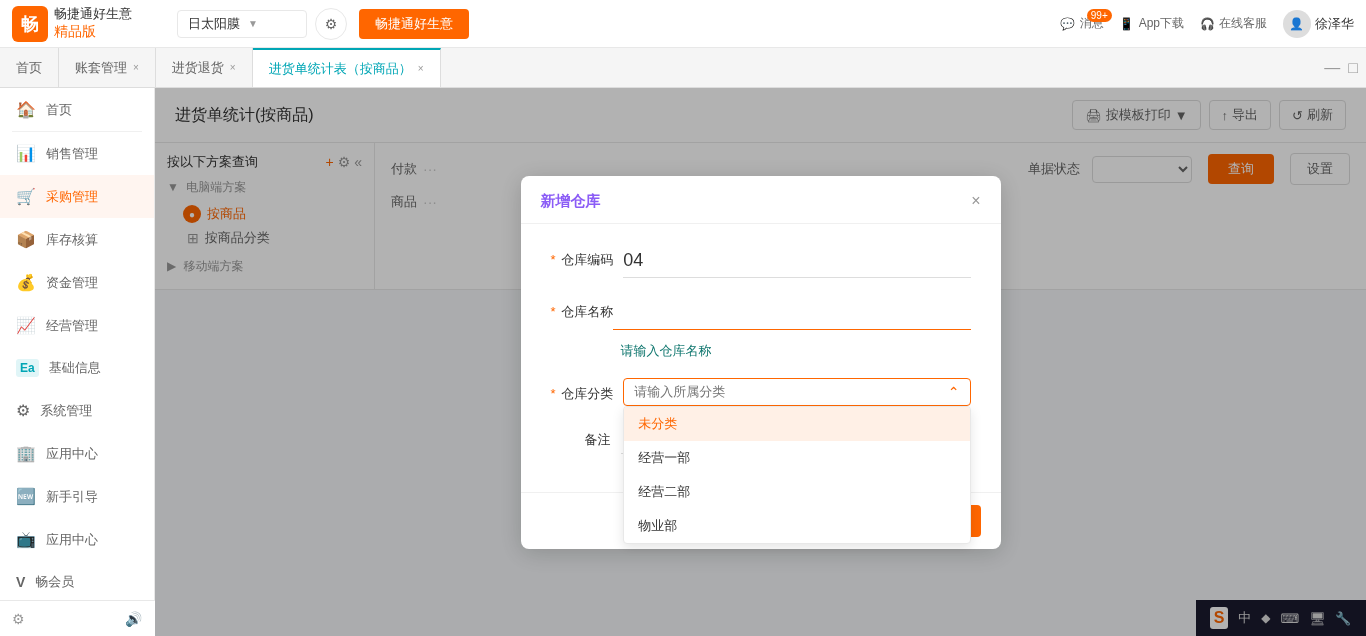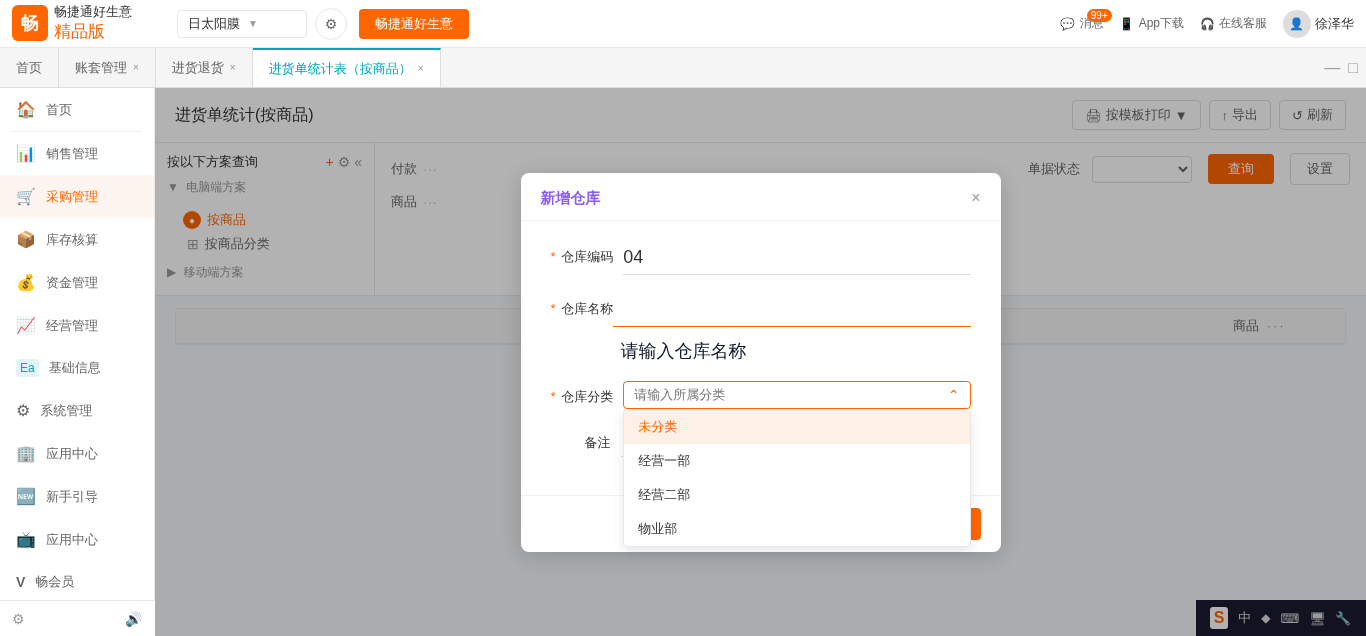--- a/index.html
+++ b/index.html
@@ -24,21 +24,21 @@
     }
     .logo-icon {
       width: 36px;
       height: 36px;
       background: #f60;
       border-radius: 6px;
       display: flex; align-items: center; justify-content: center;
       color: #fff; font-weight: bold; font-size: 18px;
     }
     .logo-text { font-size: 13px; color: #333; line-height: 1.3; }
-    .logo-sub { font-size: 17px; color: #f60; }
+    .logo-sub { font-size: 14px; color: #f60; }
     .store-selector {
       display: flex; align-items: center; gap: 4px;
       border: 1px solid #e8e8e8; border-radius: 4px;
       padding: 4px 10px; margin-left: 10px; cursor: pointer;
       font-size: 13px; color: #333; min-width: 130px;
     }
     .store-selector .arrow { color: #999; font-size: 10px; margin-left: 4px; }
     .gear-btn {
       width: 32px; height: 32px; border-radius: 50%;
       border: 1px solid #e8e8e8; display: flex; align-items: center; justify-content: center;
@@ -184,21 +184,21 @@
       font-size: 13px; color: #333; min-width: 60px;
       padding-top: 7px; text-align: right;
     }
     .required { color: #f60; margin-right: 2px; }
     .modal-form-input {
       flex: 1; border: none; border-bottom: 1px solid #ddd;
       padding: 6px 0; font-size: 18px; color: #333; outline: none;
       background: transparent;
     }
     .modal-form-input.error { border-bottom: 1px solid #f60; }
-    .error-msg { font-size: 18px; color: #0f172a; margin-top: 2px; display: block; }
+    .error-msg { font-size: 13px; color: #0f766e; margin-top: 2px; display: block; }
 
     
     .category-field { position: relative; flex: 1; }
     .category-input-wrap {
       display: flex; align-items: center;
       border: 1px solid #f60; border-radius: 4px;
       padding: 5px 10px; background: #fff;
     }
     .category-input {
       flex: 1; border: none; outline: none; font-size: 13px; color: #999;
@@ -319,21 +319,21 @@
     </div>
     <div class="sidebar-item">
       <span class="icon">💰</span>
       <span>资金管理</span>
     </div>
     <div class="sidebar-item">
       <span class="icon">📈</span>
       <span>经营管理</span>
     </div>
     <div class="sidebar-item">
-      <span style="font-size:12px;font-weight:normal;color:#00a6b5;background:#e0f5f7;padding:2px 4px;border-radius:3px;">Ea</span>
+      <span style="font-size:12px;font-weight:bold;color:#00a6b5;background:#e0f5f7;padding:2px 4px;border-radius:3px;">Ea</span>
       <span>基础信息</span>
     </div>
     <div class="sidebar-item">
       <span class="icon">⚙</span>
       <span>系统管理</span>
     </div>
     <div class="sidebar-item">
       <span class="icon">🏢</span>
       <span>应用中心</span>
     </div>
@@ -376,21 +376,21 @@
 
       <div style="width:220px; border-right:1px solid #e8e8e8; padding:10px 12px; flex-shrink:0;">
         <div style="display:flex;align-items:center;justify-content:space-between;margin-bottom:8px;">
           <span style="font-size:13px;color:#333;">按以下方案查询</span>
           <div style="display:flex;gap:4px;">
             <span style="color:#f60;font-size:14px;cursor:pointer;">+</span>
             <span style="color:#999;font-size:14px;cursor:pointer;">⚙</span>
             <span style="color:#999;font-size:14px;cursor:pointer;">«</span>
           </div>
         </div>
-        <div style="font-size:12px;color:#999;margin-bottom:12px;">
+        <div style="font-size:12px;color:#999;margin-bottom:6px;">
           <span>▼</span>
           <span style="margin-left:4px;">电脑端方案</span>
         </div>
         <div style="padding-left:16px;">
           <div style="display:flex;align-items:center;gap:6px;padding:3px 0;cursor:pointer;">
             <div style="width:18px;height:18px;border-radius:50%;background:#f60;display:flex;align-items:center;justify-content:center;">
               <span style="color:#fff;font-size:10px;">●</span>
             </div>
             <span style="font-size:13px;color:#f60;font-weight:500;">按商品</span>
           </div>
@@ -424,29 +424,20 @@
         <div style="display:flex;gap:16px;align-items:center;margin-top:8px;">
           <div style="display:flex;align-items:center;gap:6px;">
             <span style="font-size:13px;color:#666;">商品</span>
             <span style="font-size:14px;color:#ccc;">···</span>
           </div>
         </div>
       </div>
     </div>
 
     <div style="padding:12px 20px;background:#f5f7f9;height:calc(100% - 160px);position:relative;">
-      <div style="background:#fff;border:1px solid #e8e8e8;border-radius:4px;">
-        <div style="display:flex;align-items:center;padding:8px 12px;background:#f5f5f5;border-bottom:1px solid #e8e8e8;font-size:13px;color:#666;">
-          <div style="flex:1;"></div>
-          <div style="min-width:100px;">
-            <span>商品</span>
-            <span style="letter-spacing:2px;color:#999;cursor:pointer;margin-left:4px;">···</span>
-          </div>
-        </div>
-      </div>
 
       <div style="display:flex;flex-direction:column;align-items:center;justify-content:center;padding:60px 0;color:#999;">
         <div style="width:120px;height:80px;position:relative;margin-bottom:16px;">
           
           <svg width="120" height="80" viewBox="0 0 120 80">
             <rect x="20" y="20" width="80" height="50" rx="4" fill="#f0ece8" stroke="#ddd" stroke-width="1"></rect>
             <rect x="30" y="30" width="60" height="6" rx="2" fill="#e0d8d0"></rect>
             <rect x="30" y="42" width="40" height="6" rx="2" fill="#e0d8d0"></rect>
             <circle cx="85" cy="55" r="12" fill="#f60" opacity="0.6"></circle>
             <circle cx="75" cy="62" r="10" fill="#f90" opacity="0.8"></circle>

